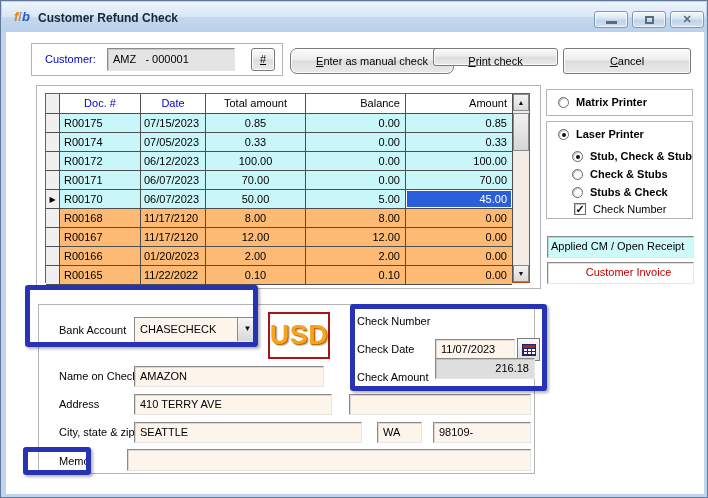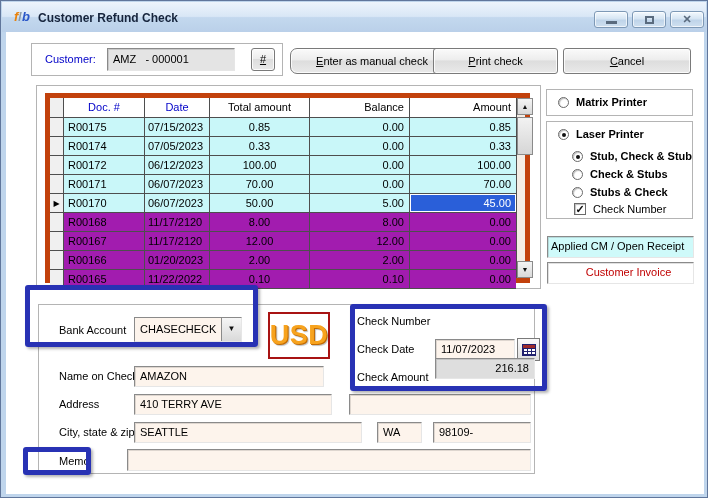--- a/index.html
+++ b/index.html
@@ -31,36 +31,36 @@
             box-shadow:inset 1px 1px 0 rgba(0,0,0,0.12); }
   .field { position:absolute; background:#FDF4EC; padding:0 5px; line-height:19px; white-space:pre; }
   .gray-field { background:#E4E4E4; }
 
   .btn { position:absolute; background:linear-gradient(#FAFAFA, #EDEDED 45%, #DDDDDD 50%, #E9E9E9);
          border:1px solid #7A7A7A; border-radius:3px; text-align:center; cursor:default;
          box-shadow:inset 0 0 0 1px #ffffffcc; }
   .btn u { text-decoration:underline; }
 
   
-  .grid { position:absolute; left:44px; top:92px; width:485px; height:190px; border:5px solid #c2410c;
+  .grid { position:absolute; left:44px; top:92px; width:485px; height:190px; border:1px solid #c2410c;
           background:#fff; display:flex; }
   .grid-main { width:466px; }
   .grow { display:flex; height:19px; }
   .grow.hdr { height:20px; background:#FFFFFF; }
   .c { border-right:1px solid #4E4E4E; border-bottom:1px solid #4E4E4E; line-height:18px; overflow:hidden; white-space:nowrap; }
   .hdr .c { text-align:center; line-height:19px; }
   .c.sel { width:14px; background:#F0F0F0; text-align:center; font-size:8px; line-height:19px; }
   .c.doc { width:81px; padding-left:4px; }
   .c.dat { width:65px; padding-left:3px; }
   .c.tot { width:100px; text-align:center; }
   .c.bal { width:100px; text-align:right; padding-right:5px; }
   .c.amt { width:106px; text-align:right; padding-right:5px; border-right:none; }
   .hdr .c.doc, .hdr .c.dat { color:#0000C8; padding-left:0; }
   .grow.cyan .c:not(.sel) { background:#C9F7F9; }
-  .grow.cream .c:not(.sel) { background:#a21caf; }
+  .grow.cream .c:not(.sel) { background:#fdba74; }
   .grow.current { position:relative; box-shadow:inset 0 0 0 2px #3B66DF; }
   .grow.current .c.amt { background:#2A5FD9; color:#fff; box-shadow:inset 0 0 0 1px #fff; }
 
   .vscroll { width:17px; border-left:1px solid #4E4E4E; background:#F5EDE5; position:relative; }
   .sbtn { position:absolute; left:0; width:16px; height:17px; background:linear-gradient(#F4F4F4,#D9D9D9);
           border:1px solid #8A8A8A; text-align:center; font-size:7px; line-height:16px; color:#111; }
   .sthumb { position:absolute; left:0; top:19px; width:16px; height:38px;
             background:linear-gradient(#F2F2F2,#D6D6D6); border:1px solid #8A8A8A; }
 
   
@@ -116,21 +116,21 @@
   </div>
 
   <div class="content"></div>
 
   <div class="groupbox" style="left:30px; top:42px; width:252px; height:33px;"></div>
   <div class="label blue-label" style="left:44px; top:48px;">Customer:</div>
   <div class="field gray-field sunken" style="left:106px; top:47px; width:128px; height:23px; line-height:21px;">AMZ   - 000001</div>
   <div class="btn" style="left:250px; top:47px; width:24px; height:23px; line-height:21px;"><u>#</u></div>
 
   <div class="btn" style="left:289px; top:47px; width:164px; height:26px; line-height:24px;border-radius:7px;"><u>E</u><span>nter as manual check</span></div>
-  <div class="btn" style="left:432px; top:47px; width:125px; height:26px; line-height:24px;"><u>P</u><span>rint check</span></div>
+  <div class="btn" style="left:432px; top:47px; width:125px; height:18px; line-height:24px;"><u>P</u><span>rint check</span></div>
   <div class="btn" style="left:562px; top:47px; width:128px; height:26px; line-height:24px;"><u>C</u><span>ancel</span></div>
 
   <div class="groupbox" style="left:35px; top:84px; width:505px; height:204px;"></div>
   <div class="grid">
     <div class="grid-main">
       <div class="grow hdr">
         <div class="c sel"></div>
         <div class="c doc">Doc. #</div>
         <div class="c dat">Date</div>
         <div class="c tot">Total amount</div>
@@ -244,21 +244,21 @@
     <span class="checkbox">✓</span>
       <span>Check Number</span>
   </div>
 
   <div class="tagbox sunken" style="left:546px; top:235px; width:147px; height:22px; background:#CFFAFA;">Applied CM / Open Receipt</div>
   <div class="tagbox sunken invoice-red" style="left:546px; top:261px; width:147px; height:22px; background:#FFFFFF;">Customer Invoice</div>
 
   <div class="groupbox" style="left:37px; top:303px; width:497px; height:170px;"></div>
 
   <div class="label" style="left:58px; top:319px;">Bank Account</div>
-  <div class="combo" style="left:133px; top:316px; width:108px; height:25px;">
+  <div class="combo" style="left:133px; top:316px; width:124px; height:25px;">
     <div class="combo-text">CHASECHECK</div>
     <div class="combo-btn"><span>▼</span></div>
   </div>
   <div class="usd" style="left:267px; top:311px; width:62px; height:47px;">USD</div>
 
   <div class="label" style="left:356px; top:310px;">Check Number</div>
   <div class="label" style="left:356px; top:338px;">Check Date</div>
   <div class="field sunken" style="left:434px; top:338px; width:80px; height:31px;">11/07/2023</div>
   <div class="calbtn" style="left:516px; top:337px;">
       <span class="cal-glyph"></span>

